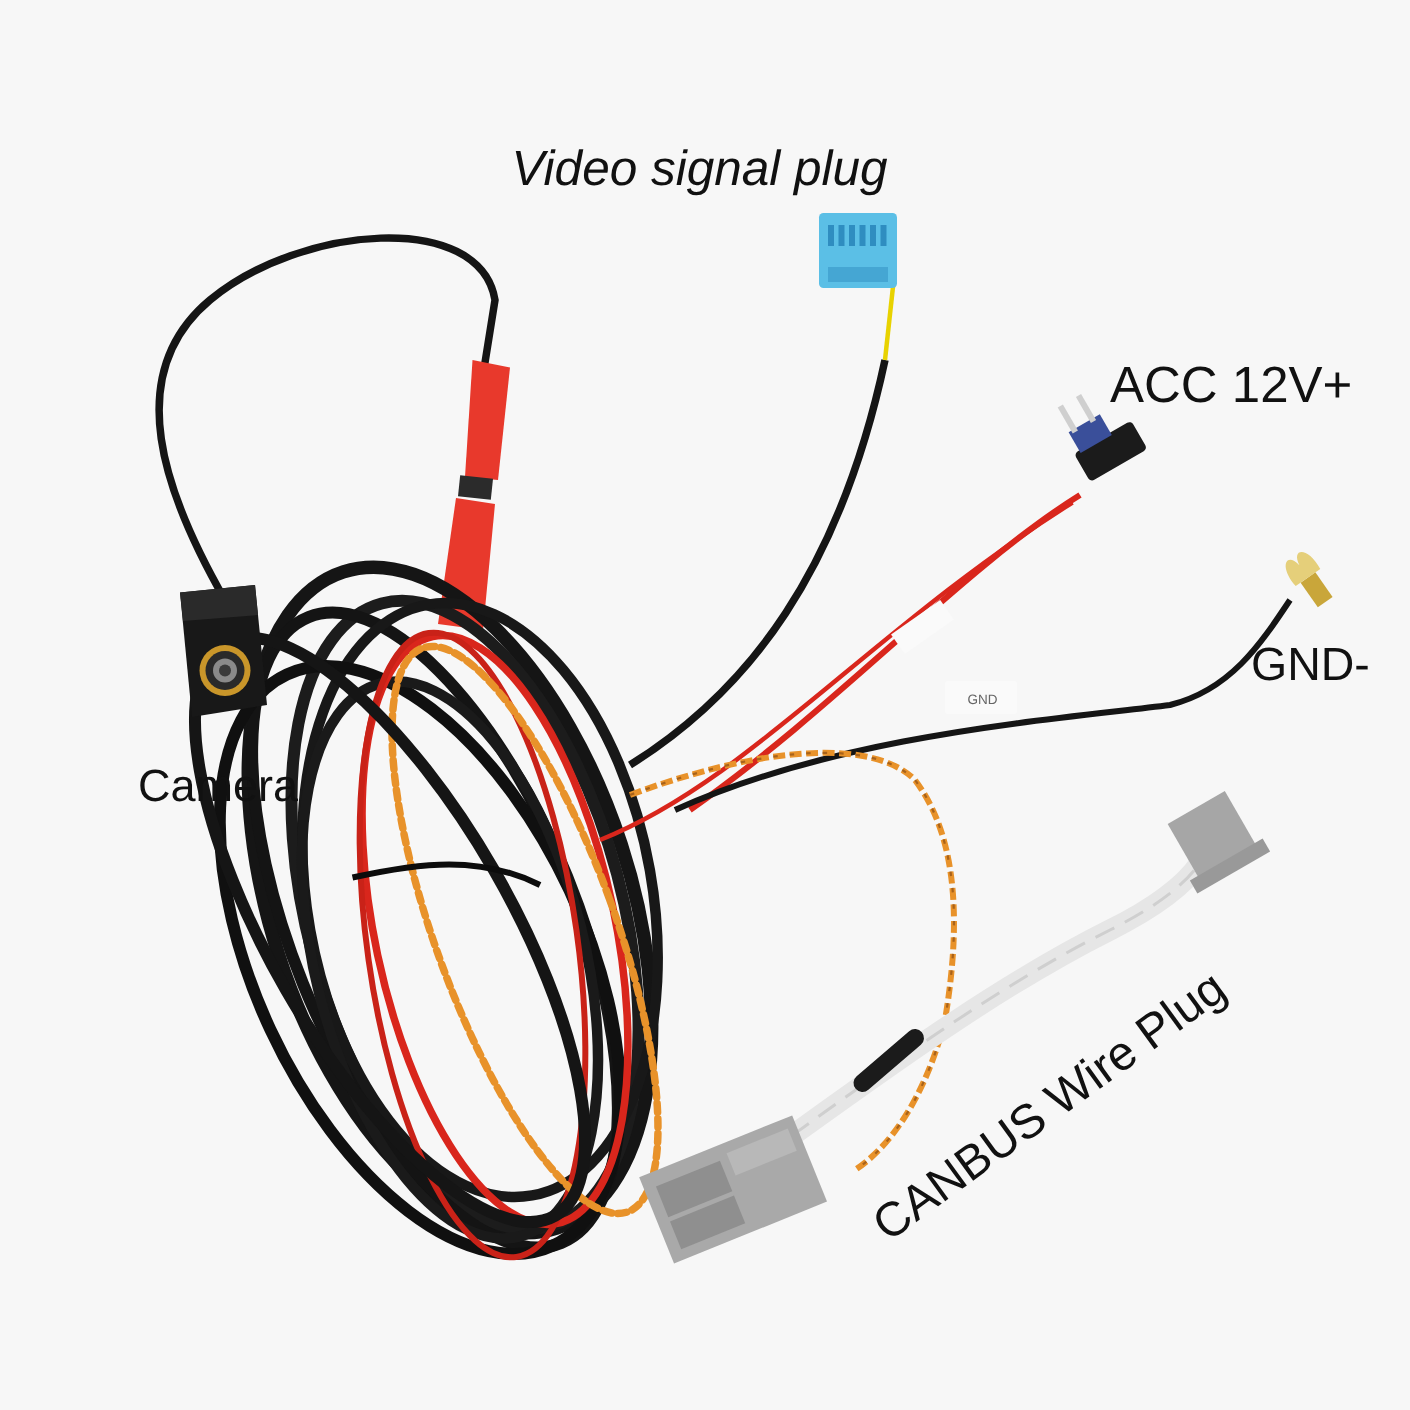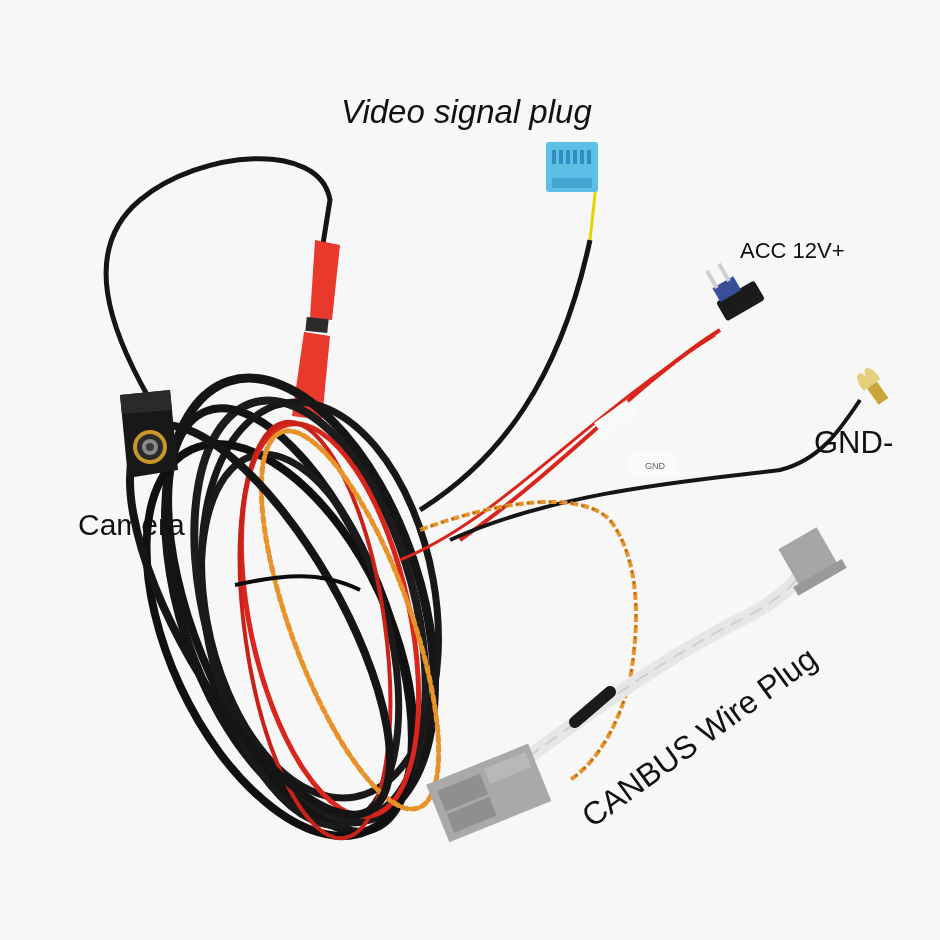--- a/index.html
+++ b/index.html
@@ -1,22 +1,22 @@
 <!DOCTYPE html>
 <html><head>
 <meta charset="utf-8">
 <style>
   html, body { margin: 0; padding: 0; }
   body { width: 940px; height: 940px; background: #f7f7f7; overflow: hidden; position: relative; font-family: "Liberation Sans", sans-serif; }
   .stage { position: absolute; left: 0; top: 0; width: 940px; height: 940px; }
   .label { position: absolute; color: #111; font-family: "Liberation Sans", sans-serif; white-space: nowrap; }
   .lbl-video { left: 341px; top: 93px; font-size: 33px; font-style: italic; }
-  .lbl-acc { left: 740px; top: 238px; font-size: 22px; }
-  .lbl-gnd { left: 814px; top: 425px; font-size: 31px; }
-  .lbl-camera { left: 78px; top: 508px; font-size: 30px; }
+  .lbl-acc { left: 740px; top: 238px; font-size: 34px; }
+  .lbl-gnd { left: 834px; top: 425px; font-size: 31px; }
+  .lbl-camera { left: 92px; top: 508px; font-size: 30px; }
   .lbl-canbus { left: 575px; top: 805px; font-size: 32px; transform-origin: 0 0; transform: rotate(-36deg); }
   .tag-text { font-family: "Liberation Sans", sans-serif; font-size: 9px; fill: #666; }
 </style>
 </head>
 <body>
 
 <div class="stage">
   <svg width="940" height="940" viewBox="0 0 940 940">
 
     <path d="M150 400 C 110 330, 80 250, 140 200 C 200 150, 320 140, 330 200 L 322 250" stroke="#151515" stroke-width="5" fill="none"></path>

